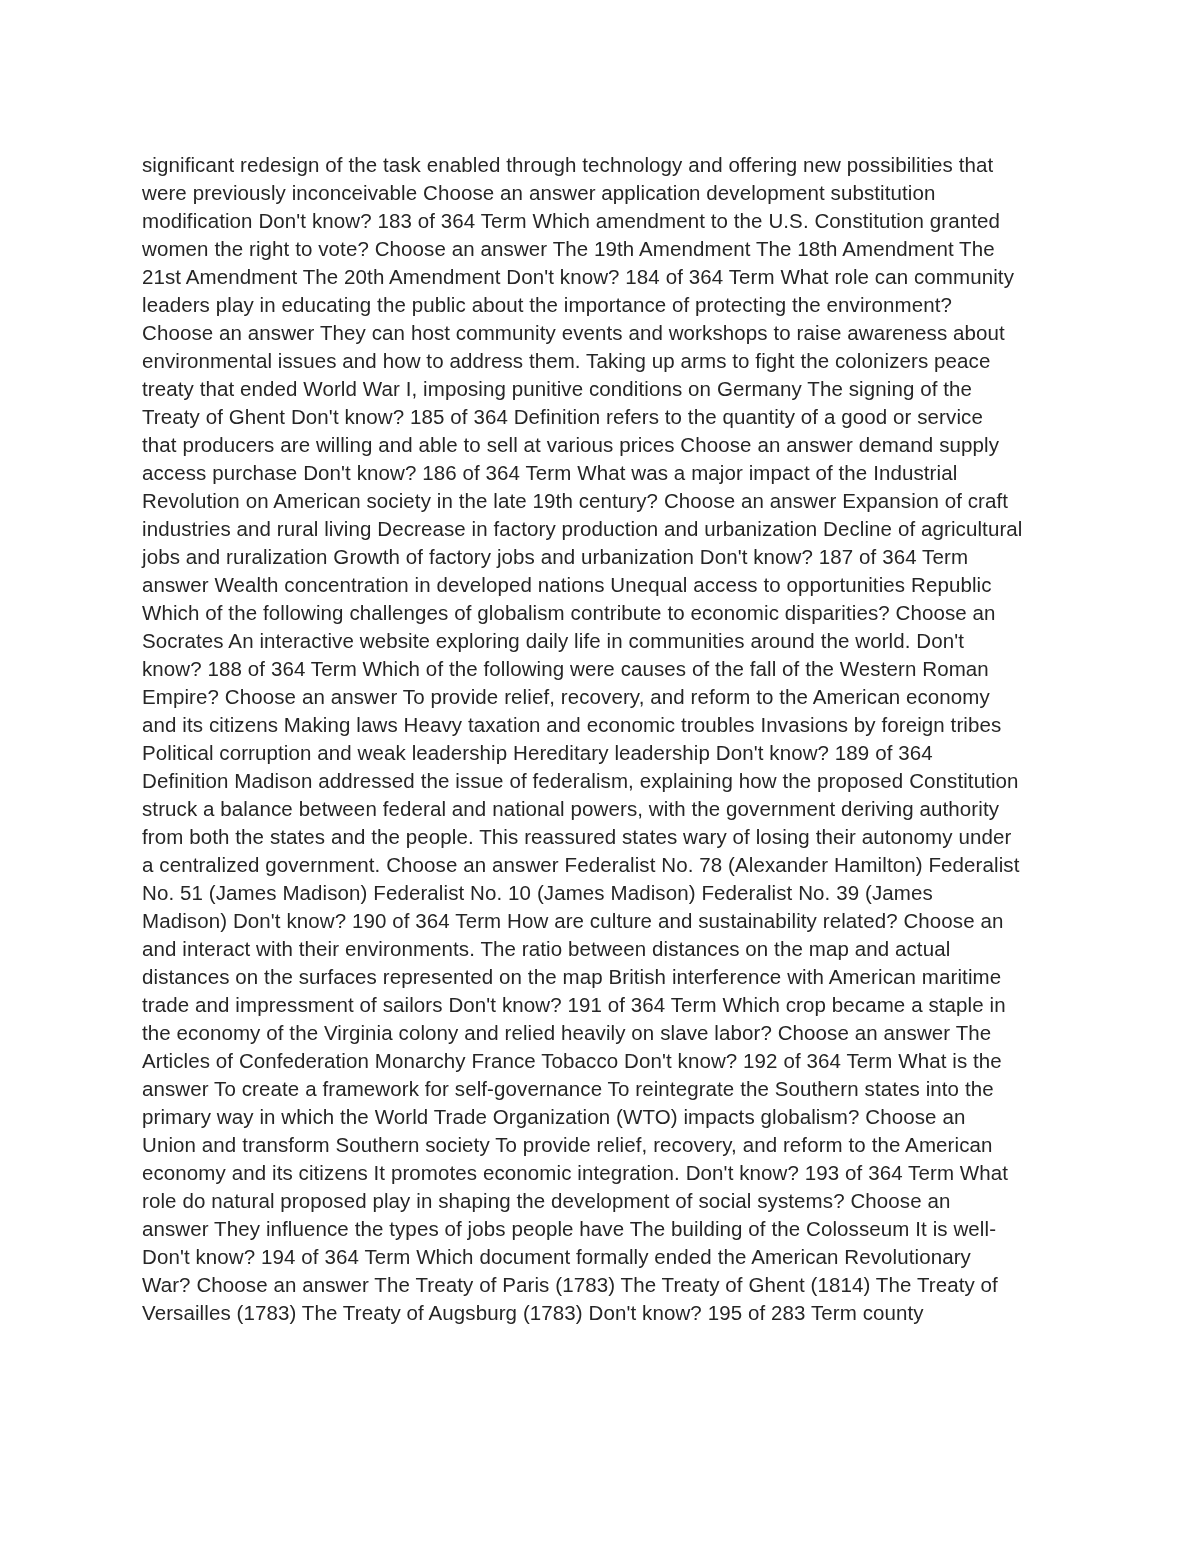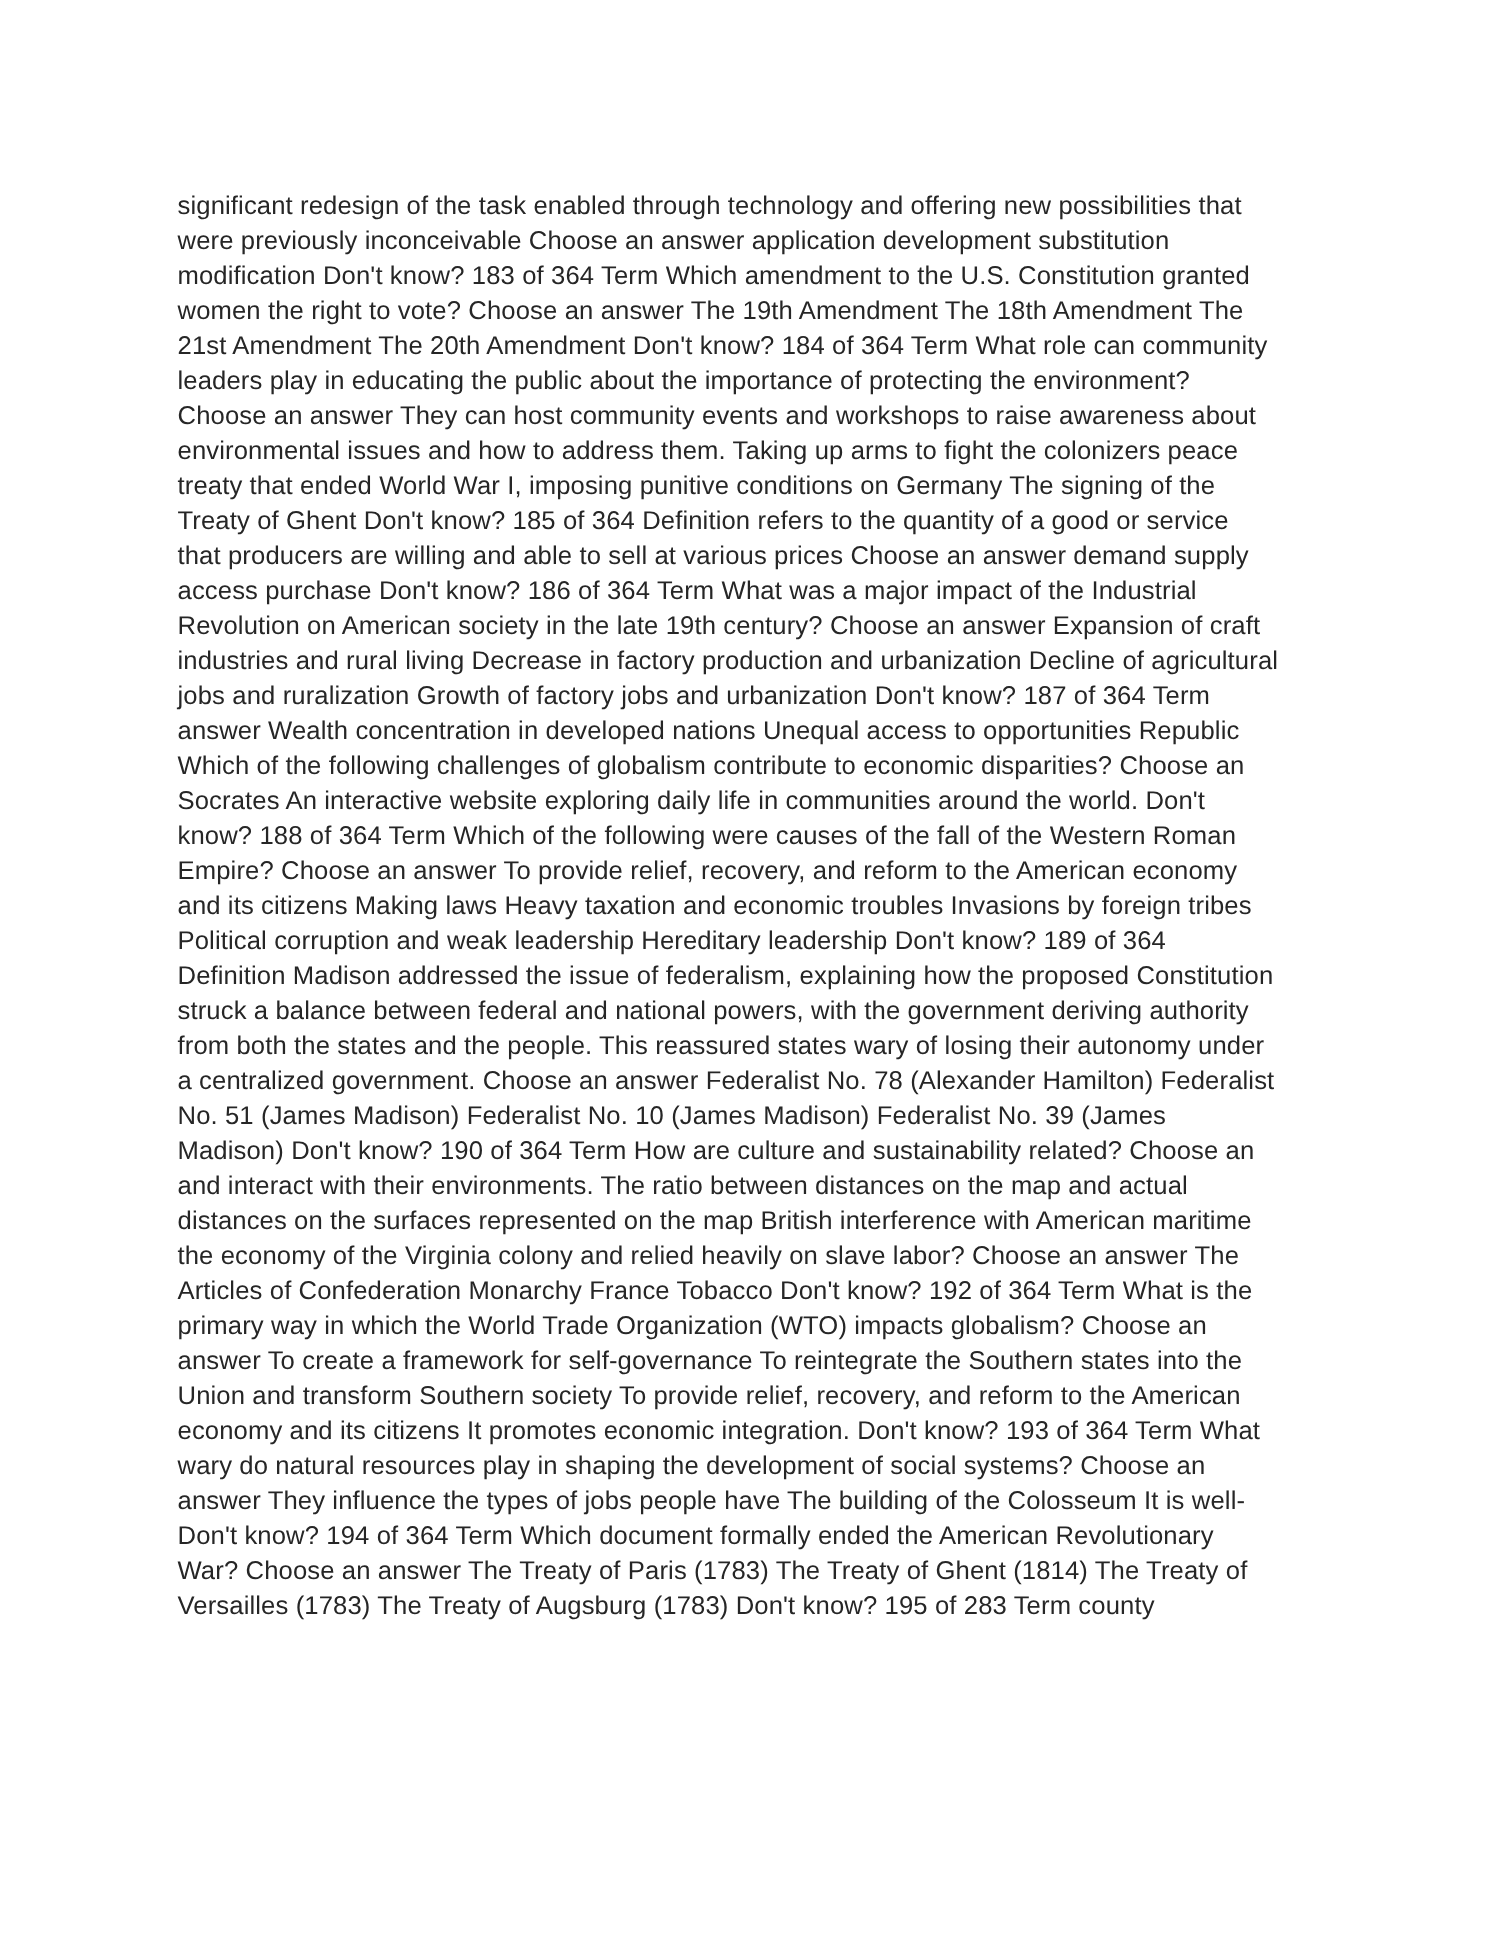--- a/index.html
+++ b/index.html
@@ -66,25 +66,26 @@
     <span class="line">and its citizens Making laws Heavy taxation and economic troubles Invasions by foreign tribes</span>
     <span class="line">Political corruption and weak leadership Hereditary leadership Don't know? 189 of 364</span>
     <span class="line">Definition Madison addressed the issue of federalism, explaining how the proposed Constitution</span>
     <span class="line">struck a balance between federal and national powers, with the government deriving authority</span>
     <span class="line">from both the states and the people. This reassured states wary of losing their autonomy under</span>
     <span class="line">a centralized government. Choose an answer Federalist No. 78 (Alexander Hamilton) Federalist</span>
     <span class="line">No. 51 (James Madison) Federalist No. 10 (James Madison) Federalist No. 39 (James</span>
     <span class="line">Madison) Don't know? 190 of 364 Term How are culture and sustainability related? Choose an</span>
     <span class="line">and interact with their environments. The ratio between distances on the map and actual</span>
     <span class="line">distances on the surfaces represented on the map British interference with American maritime</span>
+    <span class="line">trade and impressment of sailors Don't know? 191 of 364 Term Which crop became a staple in</span>
     <span class="line">the economy of the Virginia colony and relied heavily on slave labor? Choose an answer The</span>
     <span class="line">Articles of Confederation Monarchy France Tobacco Don't know? 192 of 364 Term What is the</span>
+    <span class="line">answer To create a framework for self-governance To reintegrate the Southern states into the</span>
     <span class="line">primary way in which the World Trade Organization (WTO) impacts globalism? Choose an</span>
-    <span class="line">answer To create a framework for self-governance To reintegrate the Southern states into the</span>
     <span class="line">Union and transform Southern society To provide relief, recovery, and reform to the American</span>
     <span class="line">economy and its citizens It promotes economic integration. Don't know? 193 of 364 Term What</span>
-    <span class="line">wary do natural resources play in shaping the development of social systems? Choose an</span>
+    <span class="line">role do natural proposed play in shaping the development of social systems? Choose an</span>
     <span class="line">answer They influence the types of jobs people have The building of the Colosseum It is well-</span>
     <span class="line">Don't know? 194 of 364 Term Which document formally ended the American Revolutionary</span>
     <span class="line">War? Choose an answer The Treaty of Paris (1783) The Treaty of Ghent (1814) The Treaty of</span>
     <span class="line">Versailles (1783) The Treaty of Augsburg (1783) Don't know? 195 of 283 Term county</span>
   </div>
 </div>
 
 </body></html>

